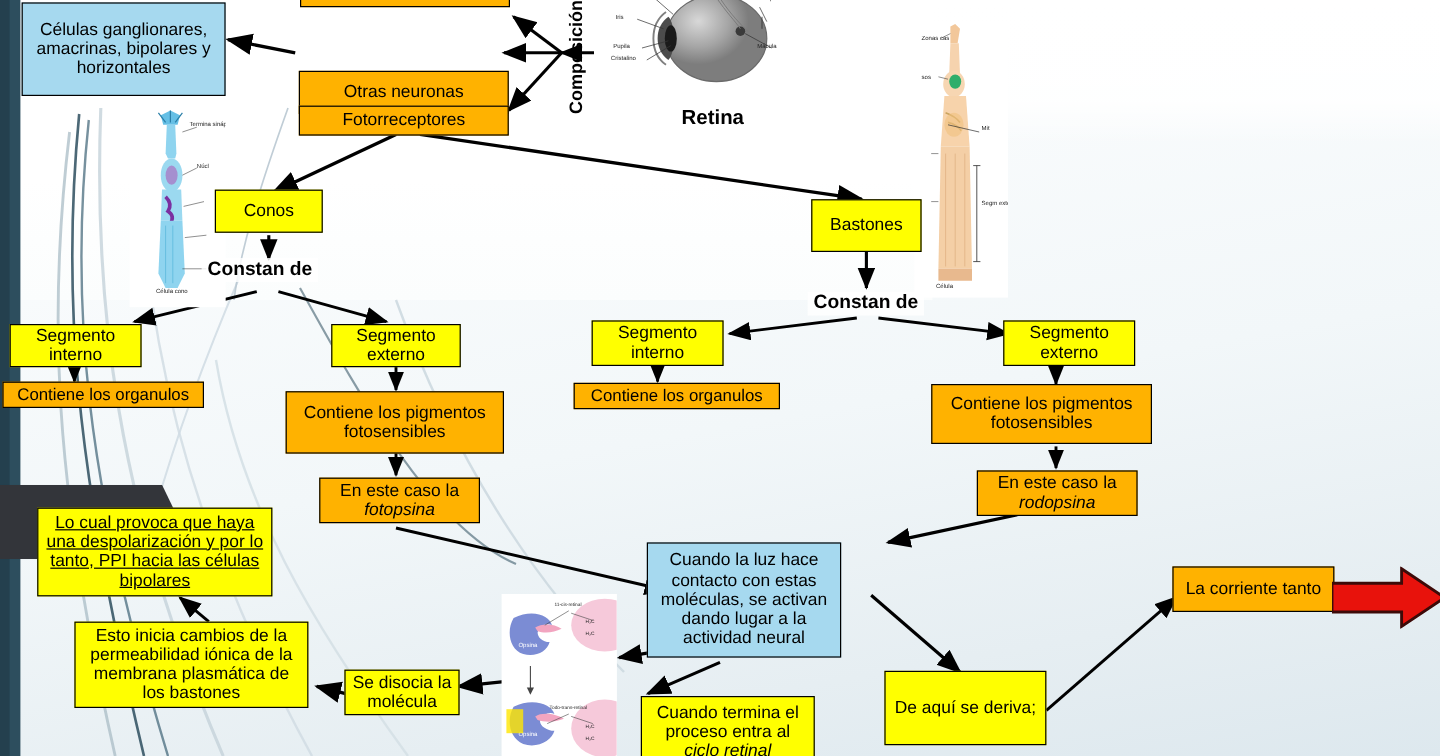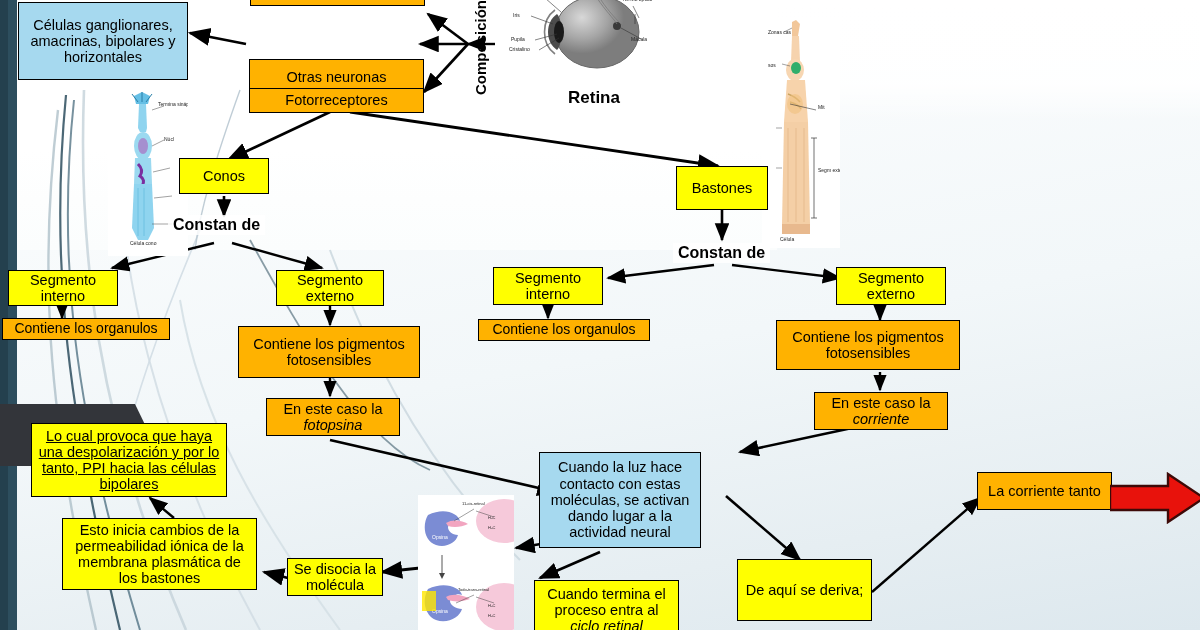--- a/index.html
+++ b/index.html
@@ -292,21 +292,21 @@
 
   <div class="node n-orange" style="left:776px;top:320px;width:184px;height:50px;font-size:14.5px;padding:0 6px;">Contiene los pigmentos fotosensibles</div>
 
   <div class="node n-orange" style="left:266px;top:398px;width:134px;height:38px;font-size:14.5px;flex-direction:column;">
     <span>En este caso la</span>
     <span class="italic">fotopsina</span>
   </div>
 
   <div class="node n-orange" style="left:814px;top:392px;width:134px;height:38px;font-size:14.5px;flex-direction:column;">
     <span>En este caso la</span>
-    <span class="italic">corriente</span>
+    <span class="italic">rodopsina</span>
   </div>
 
   <div class="node n-blue" style="left:539px;top:452px;width:162px;height:96px;font-size:14.5px;padding:0 6px;">Cuando la luz hace contacto con estas moléculas, se activan dando lugar a la actividad neural</div>
 
   <div class="node n-yellow" style="left:287px;top:558px;width:96px;height:38px;font-size:14.5px;padding:0 4px;">Se disocia la molécula</div>
 
   <div class="node n-yellow" style="left:534px;top:580px;width:145px;height:60px;font-size:14.5px;flex-direction:column;padding:0 4px;">
     <span>Cuando termina el proceso entra al</span>
     <span class="italic">ciclo retinal</span>
   </div>

